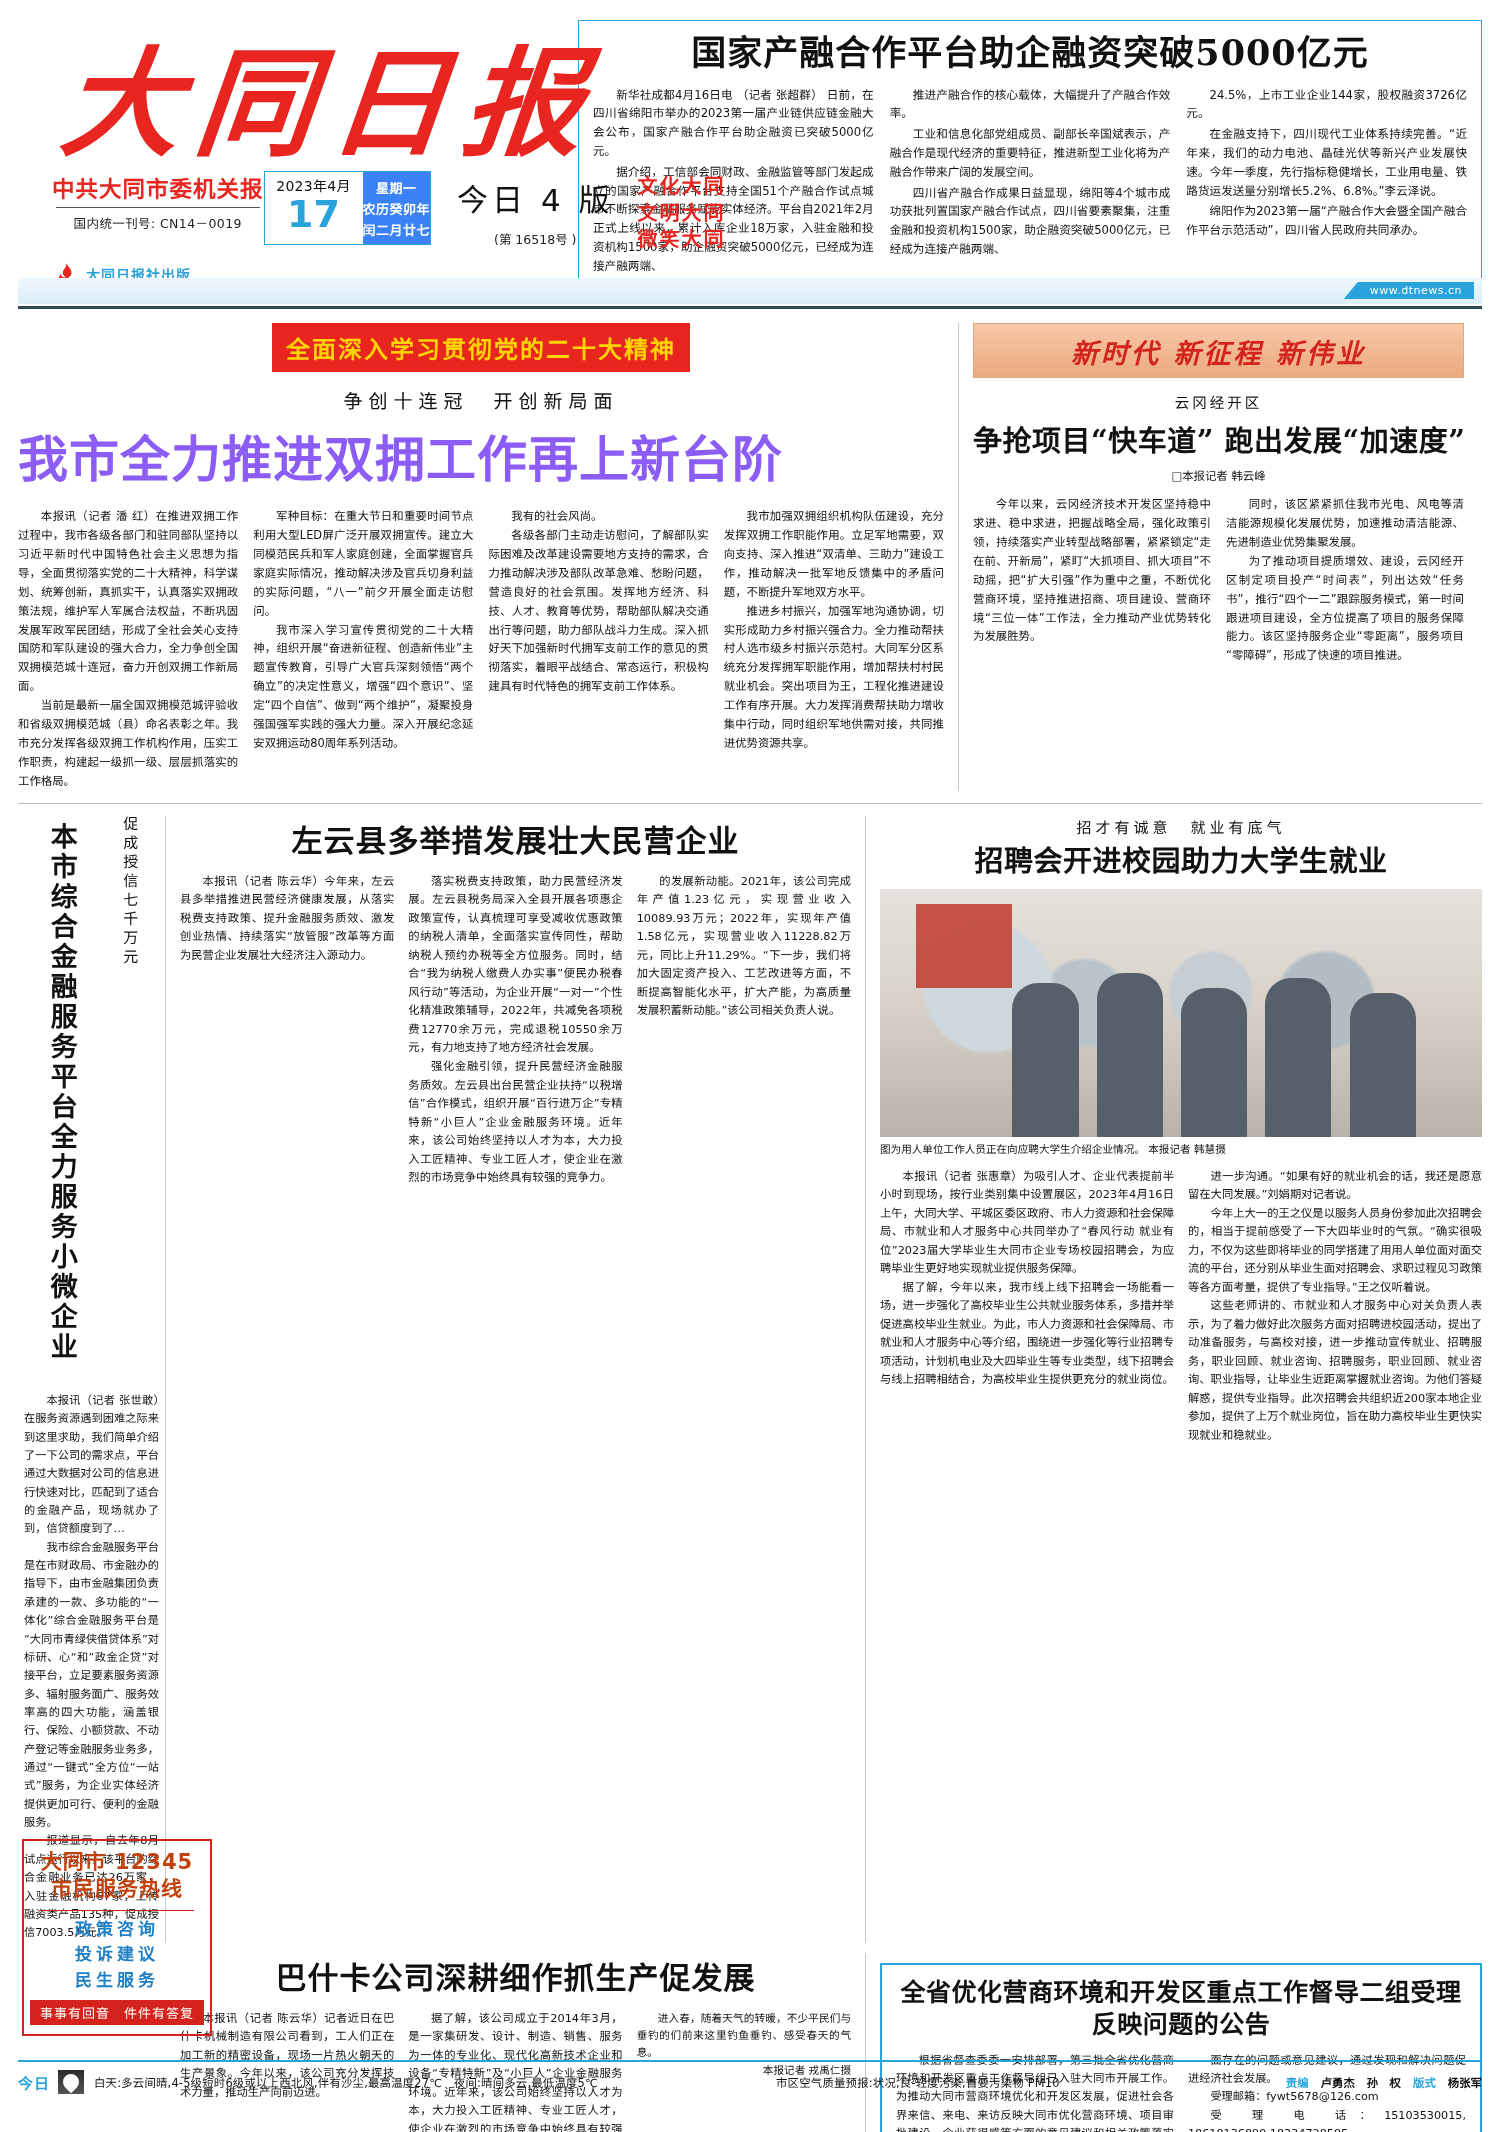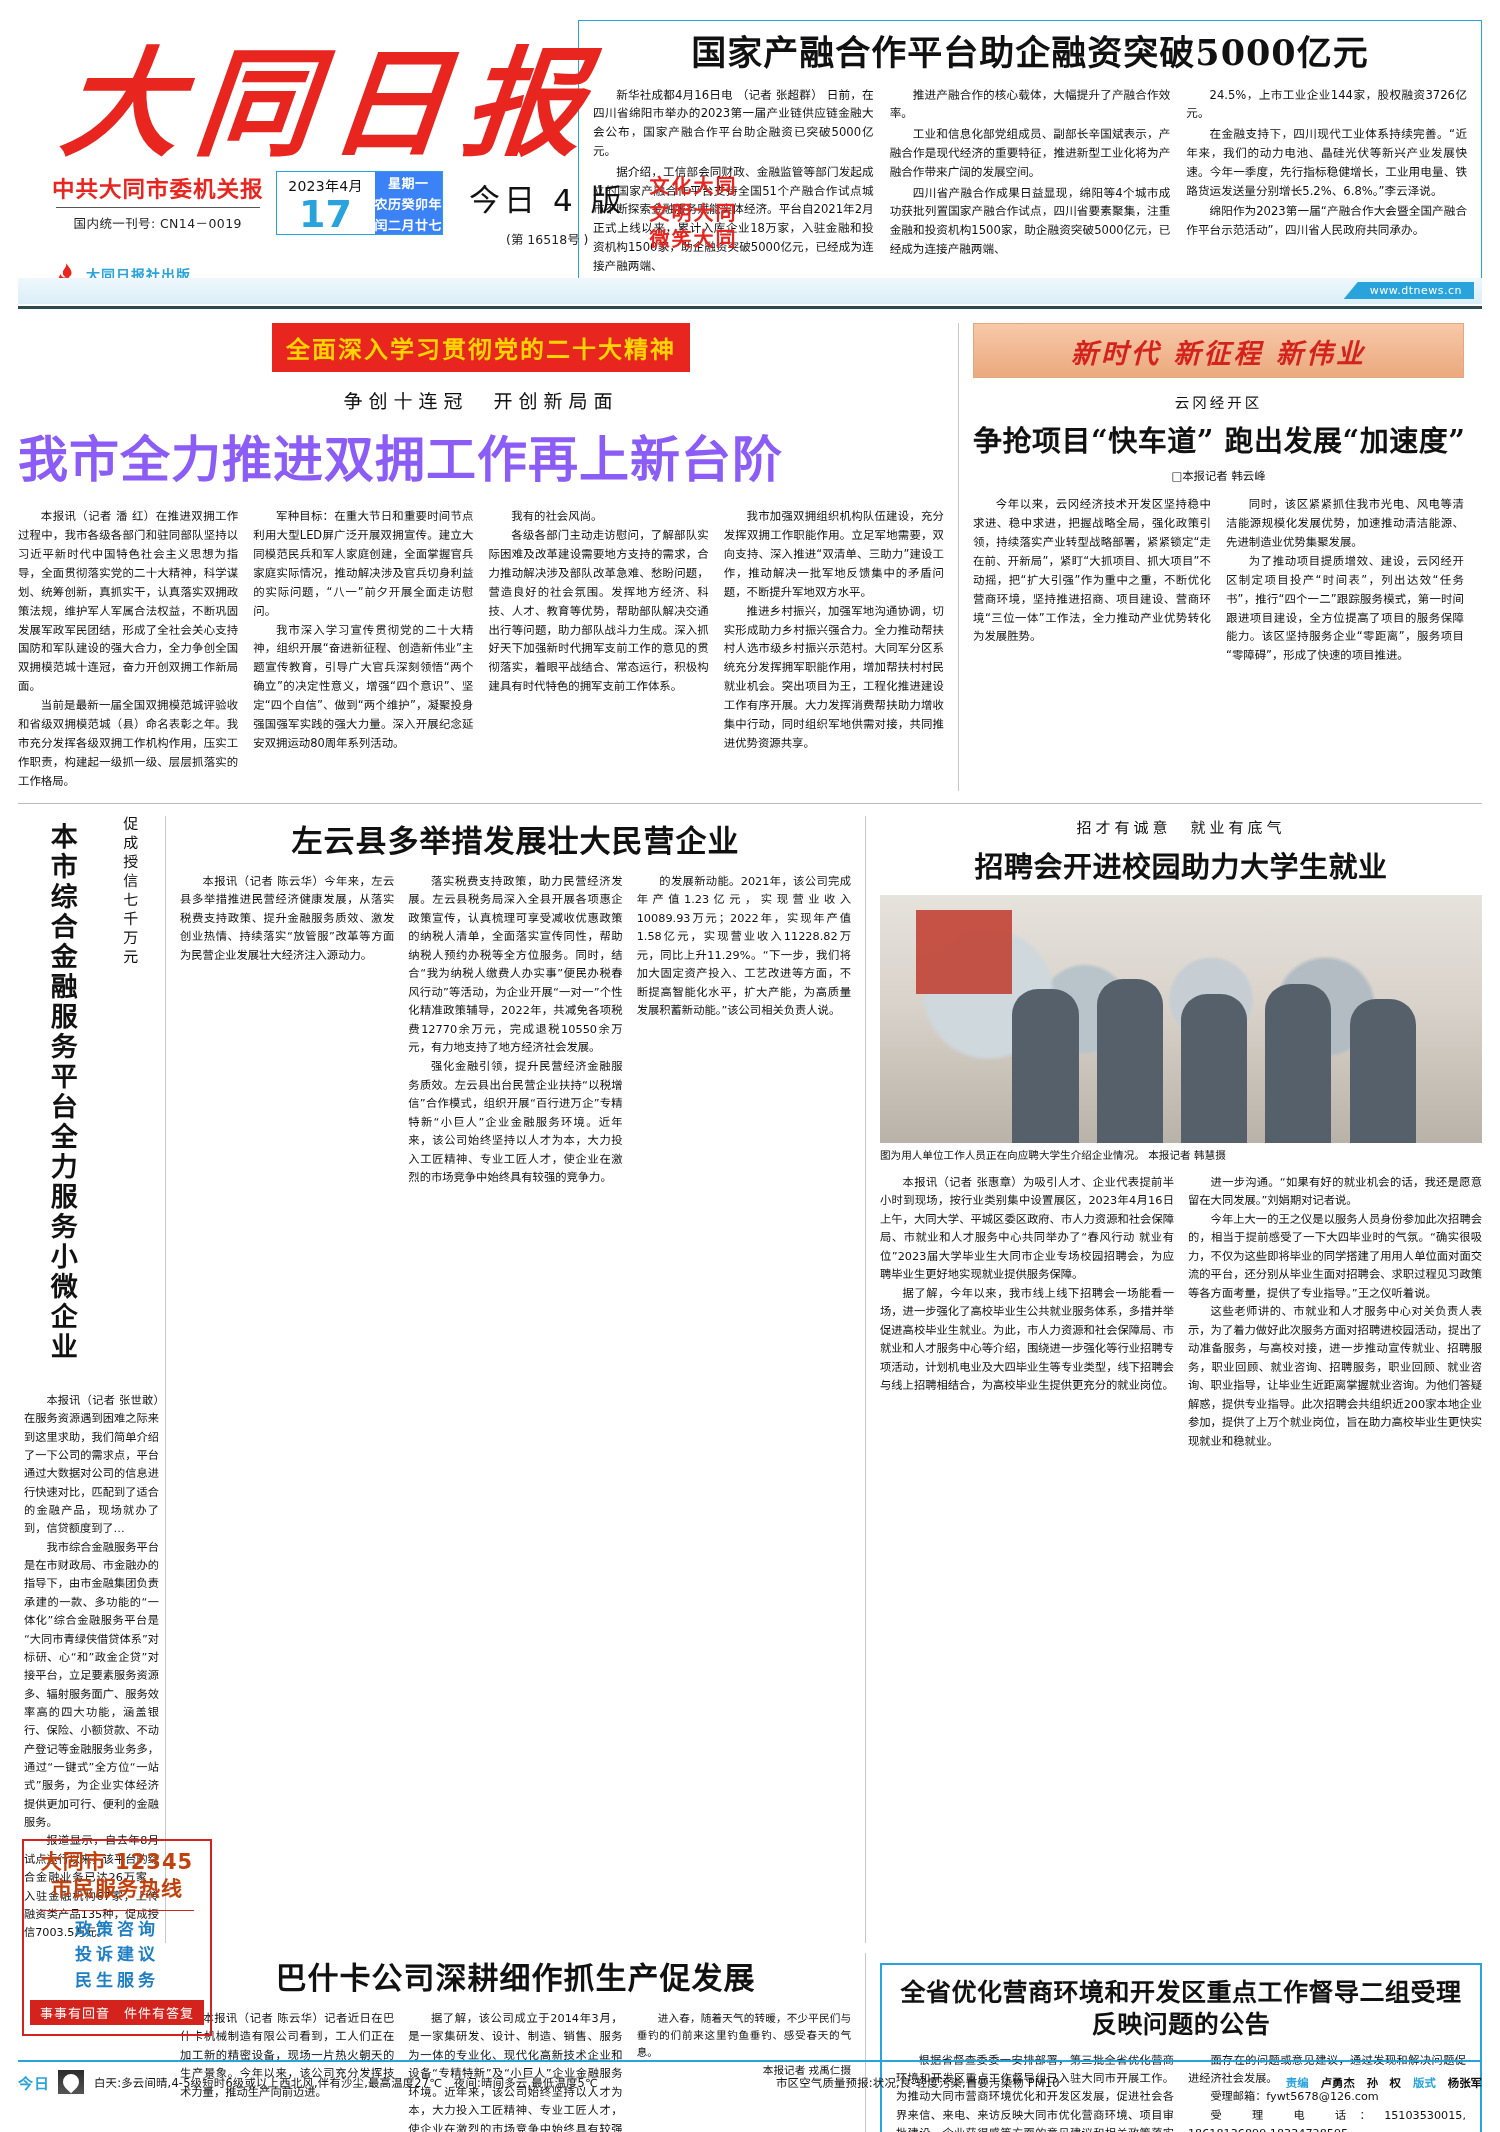--- a/index.html
+++ b/index.html
@@ -26,21 +26,21 @@
   }
   .mh-info { display: flex; align-items: flex-start; padding-left: 34px; margin-top: 4px; }
   .mh-org { width: 244px; }
   .mh-org-title {
     color: #e8251f; font-weight: 700; font-size: 22.5px; letter-spacing: 1px;
     text-align: center; white-space: nowrap;
   }
   .mh-org-rule { border-bottom: 1.6px solid #555; margin: 4px 4px 5px 4px; }
   .mh-org-cn { font-size: 12.5px; color: #222; text-align: center; letter-spacing: .4px; white-space: nowrap; }
 
-  .datebox { display: flex; border: 1.6px solid #29a3dc; height: 64px; width: 208px; margin-left: 12px; }
+  .datebox { display: flex; border: 1.6px solid #29a3dc; height: 74px; width: 208px; margin-left: 0; }
   .db-l { width: 98px; background:#fff; display:flex; flex-direction:column; align-items:center; justify-content:flex-start; padding-top: 3px;}
   .db-ym { font-size: 14px; color:#111; letter-spacing:.3px; white-space:nowrap;}
   .db-day { font-size: 38px; font-weight:700; color:#29a3dc; line-height: .95; margin-top:1px;}
   .db-r { flex:1; background:#3b82f6; color:#fff; display:flex; flex-direction:column; align-items:center; justify-content:center; gap:2px; }
   .db-r div { font-size: 13px; font-weight:700; letter-spacing:.5px; white-space:nowrap;}
 
   .mh-edition { margin-left: 26px; text-align:center; padding-top:4px; }
   .mh-ed-main { font-size: 31px; letter-spacing: 4px; color:#111; white-space:nowrap;}
   .mh-ed-no { font-size: 12.5px; color:#222; margin-top:9px; white-space:nowrap;}
 
@@ -117,21 +117,21 @@
 
   .sec2-mid { width: 700px; padding: 0 14px; border-right:1.2px solid #c9c9c9;}
   .h2-mid { text-align:center; font-size:31px; font-weight:700; letter-spacing:1px;
     font-family:"DejaVu Serif","Liberation Serif",serif; white-space:nowrap;}
   .cols3 { display:flex; gap:14px; margin-top:12px;}
   .cols3 .c { flex:1; font-size:11.3px; line-height:1.64; text-align:justify;}
   .cols3 .c p { text-indent:2em;}
 
   .sec2-right { flex:1; padding-left: 14px; }
   .r-kicker { text-align:center; font-size:15px; letter-spacing:4px; }
-  .r-h2 { text-align:center; font-size:29px; font-weight:700; margin-top:6px; letter-spacing:.5px;
+  .r-h2 { text-align:center; font-size:29px; font-weight:700; letter-spacing:.5px;
     font-family:"DejaVu Serif","Liberation Serif",serif; white-space:nowrap;}
   .photo {
     margin-top:10px; height: 248px; width:100%;
     background:
       radial-gradient(circle at 18% 40%, #cfd8dd 0 12%, transparent 13%),
       radial-gradient(circle at 34% 46%, #b9c3ca 0 10%, transparent 11%),
       radial-gradient(circle at 55% 42%, #c6ced4 0 11%, transparent 12%),
       radial-gradient(circle at 74% 45%, #b3bcc3 0 10%, transparent 11%),
       linear-gradient(180deg,#e6e2dc 0%, #d8d2ca 45%, #b9b2a8 100%);
     position:relative; overflow:hidden;

